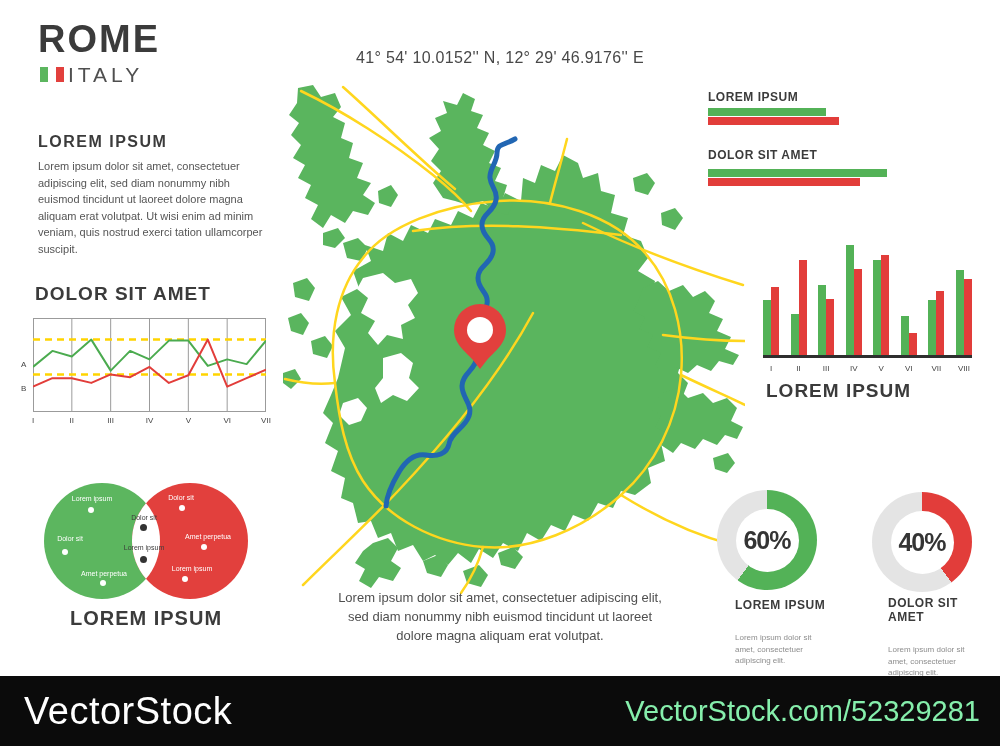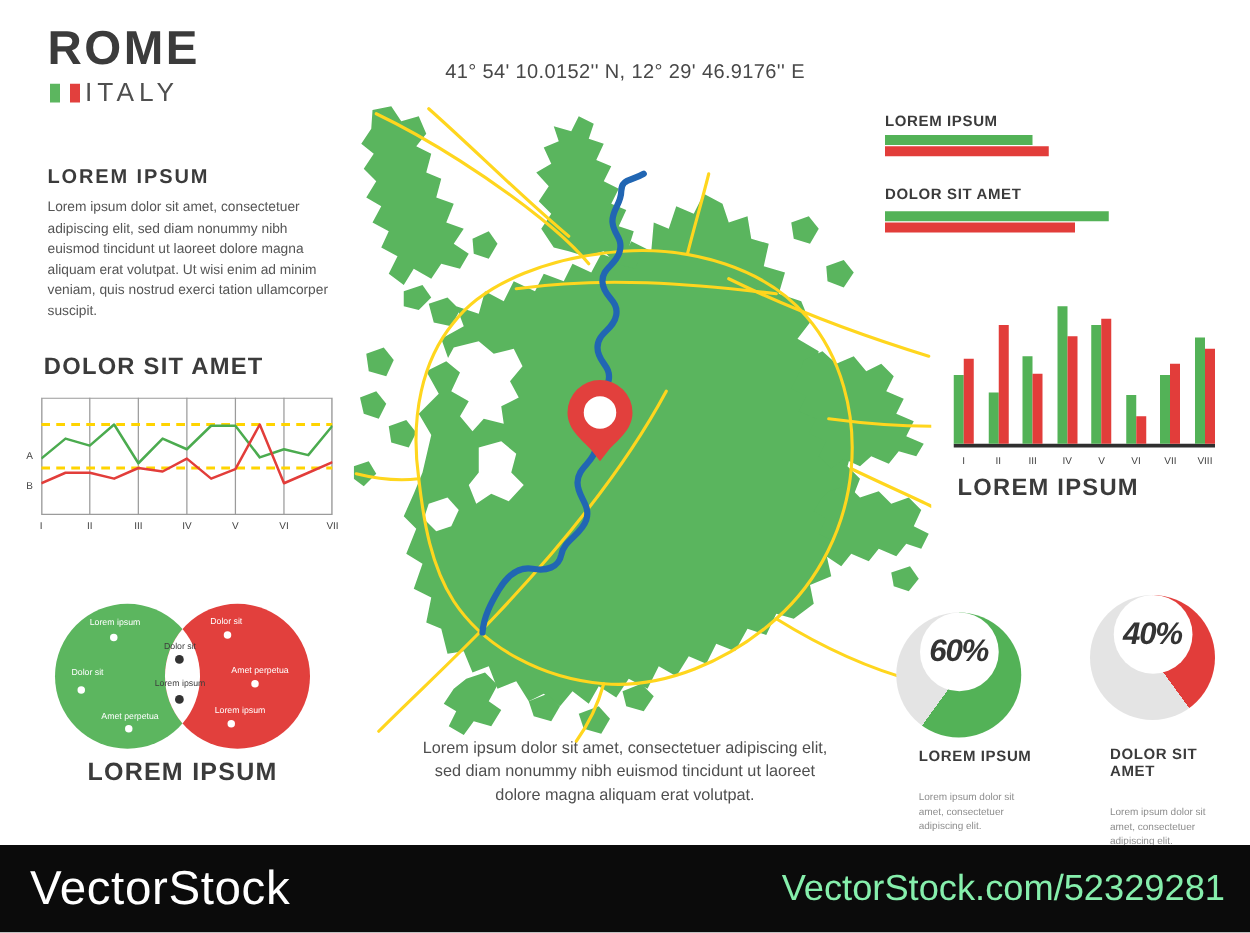--- a/index.html
+++ b/index.html
@@ -46,25 +46,25 @@
 
   
   #bar-area { left:763px; top:245px; width:209px; height:113px; display:flex; align-items:flex-end; justify-content:space-between; border-bottom:3px solid #2f2f2f; }
   .bar-group { display:flex; align-items:flex-end; }
   .vbar { width:8px; }
   #bar-labels { left:763px; top:364px; width:209px; display:flex; justify-content:space-between; }
   #bar-labels span { width:16px; text-align:center; font-size:8px; color:#444; }
   #bars-title { left:766px; top:380px; font-size:19px; font-weight:bold; letter-spacing:1px; color:#3b3b3b; }
 
   
-  .donut { position:absolute; width:100px; height:100px; border-radius:50%; display:flex; justify-content:center;font-style:italic; }
+  .donut { position:absolute; width:100px; height:100px; border-radius:50%; display:flex; align-items:center; justify-content:center; }
   .donut-hole { width:63px; height:63px; border-radius:50%; background:#fff; display:flex; align-items:center; justify-content:center; }
   .donut-hole span { font-size:25px; font-weight:bold; color:#343434; letter-spacing:-1px; }
   #donut-1 { left:717px; top:490px; }
-  #donut-2 { left:872px; top:476px; }
+  #donut-2 { left:872px; top:492px; }
   .donut-block { position:absolute; width:105px; }
   #donut-block-1 { left:735px; top:598px; }
   #donut-block-2 { left:888px; top:596px; }
   .donut-block h4 { font-size:12px; font-weight:bold; letter-spacing:0.5px; color:#3b3b3b; }
   .donut-block p { margin-top:20px; font-size:8px; line-height:1.45; color:#8d8d8d; width:92px; }
 
   
   #footer { left:0; top:676px; width:1000px; height:70px; background:#0b0b0b; display:flex; align-items:center; justify-content:space-between; padding:0 20px 0 24px; }
   #footer-brand { color:#fff; font-size:38px; font-weight:500; letter-spacing:0.5px; }
   #footer-credit { color:#86efac; font-size:29px; font-weight:400; }

